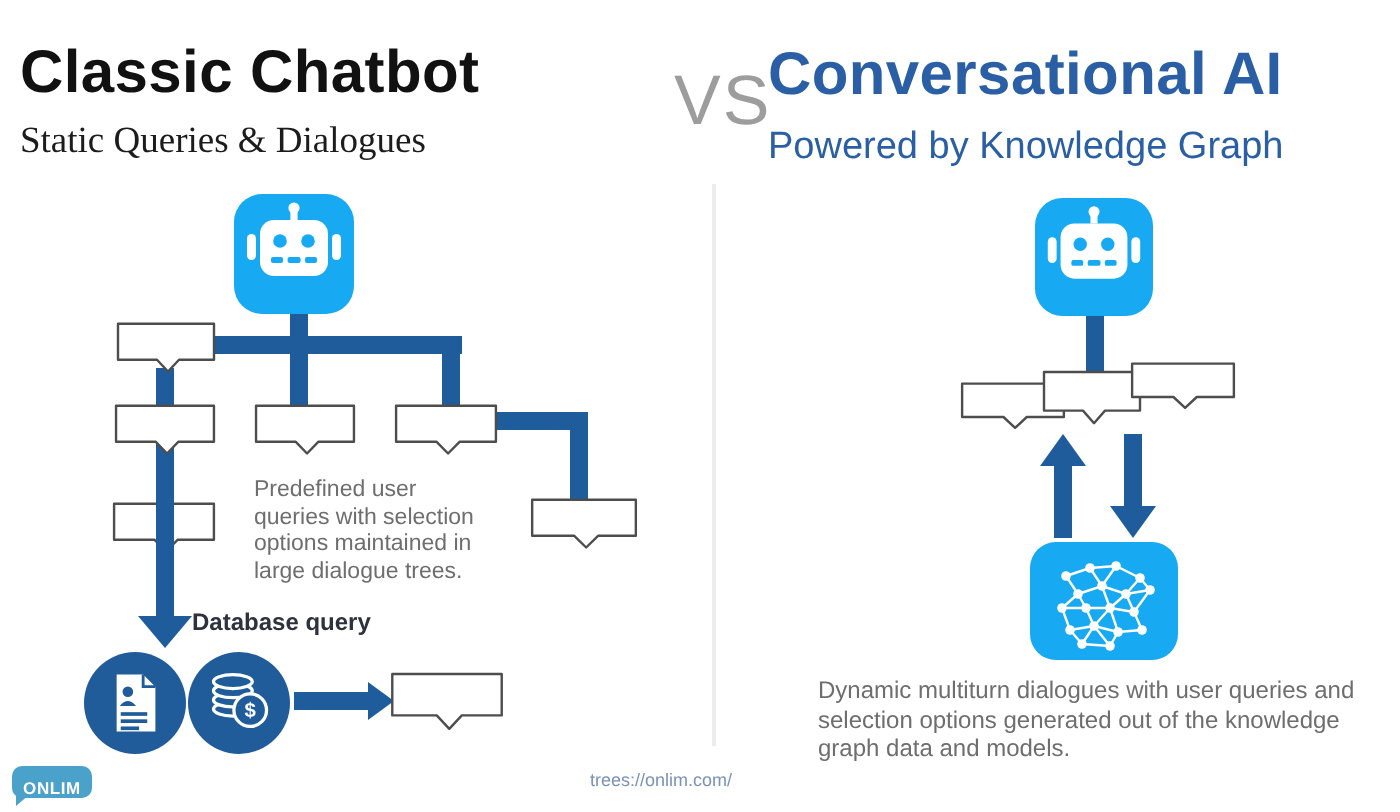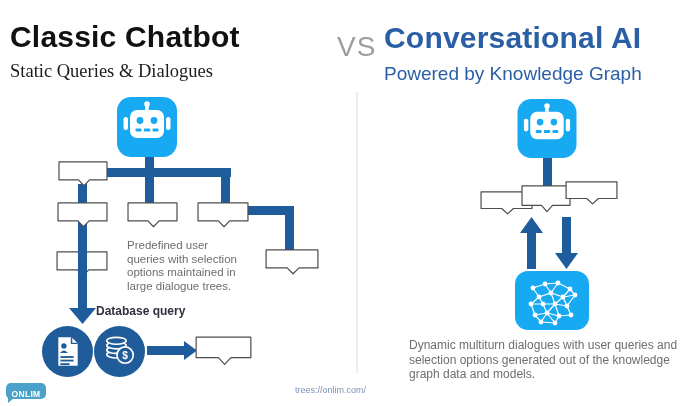--- a/index.html
+++ b/index.html
@@ -4,21 +4,21 @@
 <style>
   html,body{margin:0;padding:0;background:#fff;}
   #slide{position:relative;width:700px;height:406px;background:#ffffff;overflow:hidden;
          font-family:"Liberation Sans",sans-serif;}
   .abs{position:absolute;}
   .center{text-align:left;}
   .title-black{font-size:30px;font-weight:700;color:var(--title-black,#111);letter-spacing:.2px;}
   .subtitle-black{font-size:18.5px;color:#1c1c1c;}
   .title-blue{font-size:30px;font-weight:700;color:var(--title-blue,#2B5FA5);letter-spacing:.2px;}
   .subtitle-blue{font-size:19px;color:var(--title-blue,#2B5FA5);}
-  .vs{font-size:28px;font-weight:500;color:var(--vs-gray,#9D9D9D);letter-spacing:1px;}
+  .vs{font-size:35px;font-weight:500;color:var(--vs-gray,#9D9D9D);letter-spacing:1px;}
   .cline{position:absolute;background:var(--line-blue,#1F5C9C);}
   .docbox path{fill:#fff;stroke:var(--box-stroke,#4D4D4D);stroke-width:1.2;
                stroke-linejoin:round;vector-effect:non-scaling-stroke;}
   .desc{font-size:11.5px;line-height:13.5px;color:var(--text-gray,#6E6E6E);}
   .desc-r{font-size:12px;line-height:14.5px;color:var(--text-gray,#6E6E6E);}
   .mini-label{font-size:12px;font-weight:700;color:var(--label-dark,#30303E);}
   .divider{position:absolute;background:var(--divider,#ECECEC);}
   .logo-bubble{position:absolute;left:6px;top:383px;width:40px;height:16px;
                background:var(--logo-teal,#4AA1C9);border-radius:5px;
                display:flex;align-items:flex-end;justify-content:center;}

